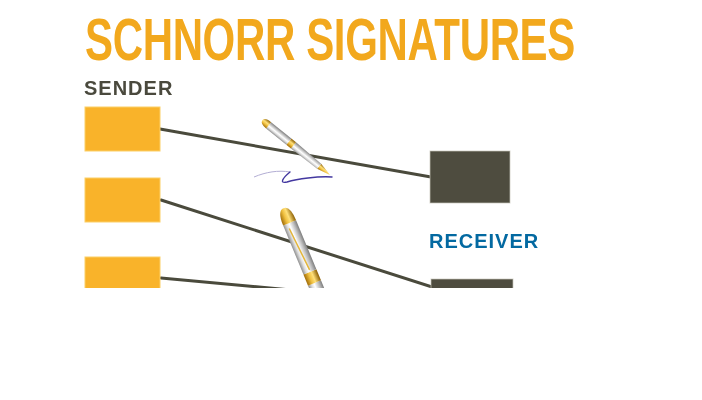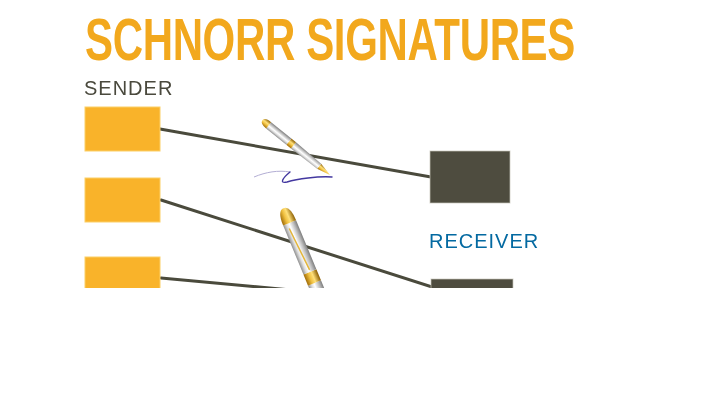--- a/index.html
+++ b/index.html
@@ -17,21 +17,21 @@
     font-weight:bold;
     color:#F2A81D;
     letter-spacing:-0.5px;
     white-space:nowrap;
     transform:scaleX(0.70);
     transform-origin:left top;
   }
   .side-label{
     position:absolute;
     font-size:20px;line-height:20px;
-    font-weight:normal;
+    font-weight:bold;
     color:#4A493D;
     letter-spacing:1px;
     white-space:nowrap;
   }
   .sender-label{left:84px;top:78px;}
   .receiver-label{left:429px;top:231px;}
   .diagram-svg{position:absolute;left:0;top:0;}
   .watermark{
     position:absolute;
     left:520px;top:375px;width:130px;height:25px;

